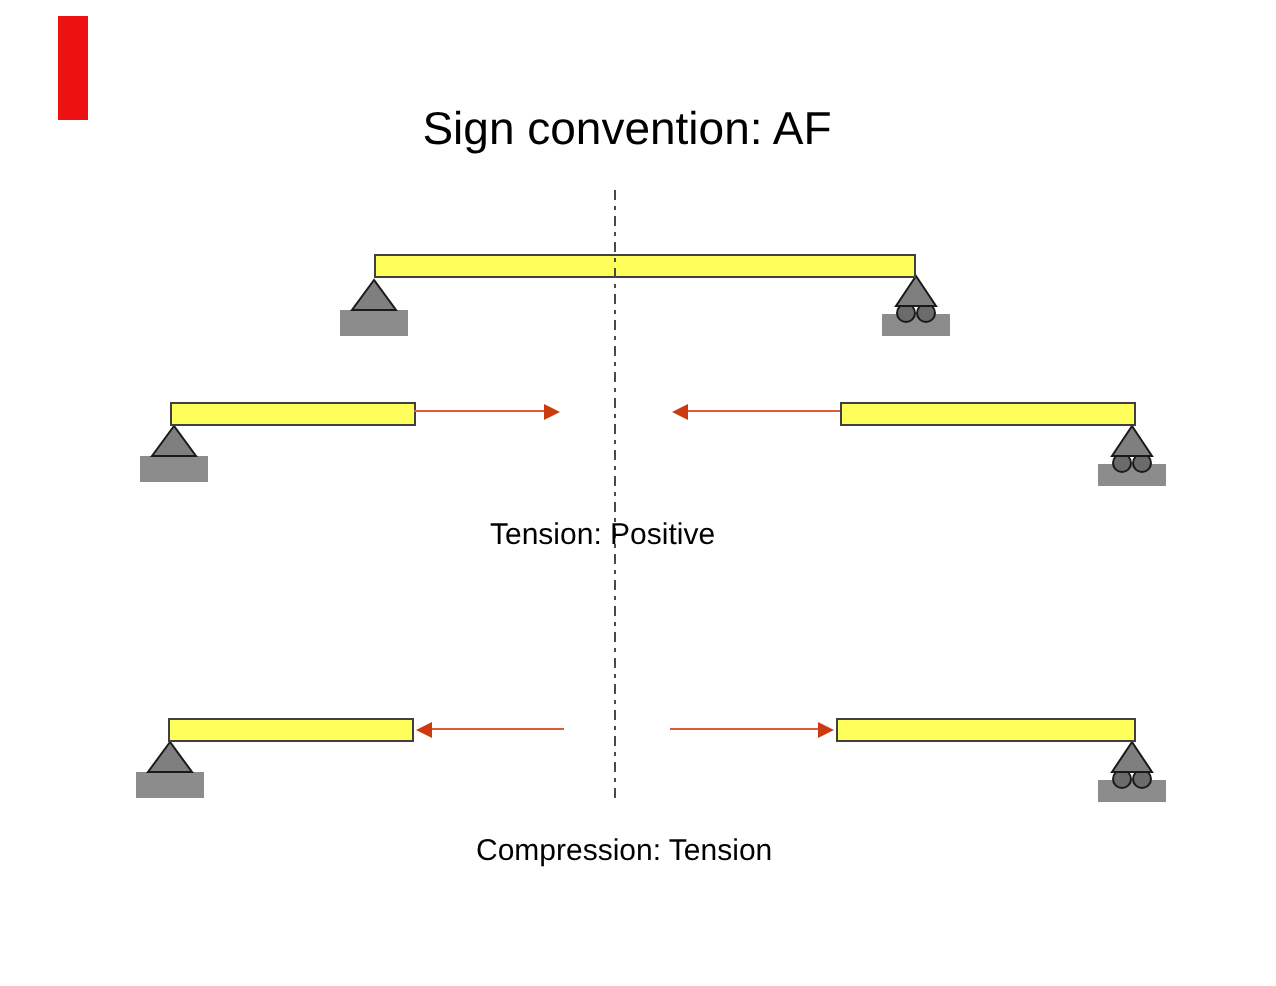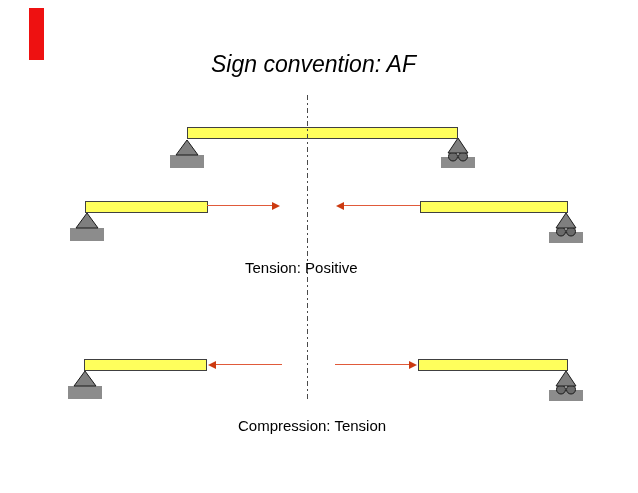--- a/index.html
+++ b/index.html
@@ -3,21 +3,21 @@
 <meta charset="utf-8">
 <style>
   html,body{margin:0;padding:0;background:#fff;}
   .slide{
     position:relative;width:638px;height:493px;background:var(--background,#fff);
     font-family:"Liberation Sans","DejaVu Sans",sans-serif;overflow:hidden;
   }
   .red-bar{position:absolute;left:29px;top:8px;width:15px;height:52px;background:var(--accent-bar,#ee1111);}
   .title{
     position:absolute;left:0;top:51px;width:627px;margin:0;text-align:center;
-    font-size:23px;font-weight:400;color:var(--title-text,#000);letter-spacing:0;font-style:italic;
+    font-size:23px;font-weight:400;color:var(--title-text,#000);letter-spacing:0;
   }
   .centerline{
     position:absolute;left:307px;top:95px;width:1px;height:305px;z-index:5;
     background:repeating-linear-gradient(to bottom,
       var(--centerline,#4a4a4a) 0 5px,transparent 5px 8px,
       var(--centerline,#4a4a4a) 8px 10px,transparent 10px 13px);
   }
   .beam{
     position:absolute;height:10px;background:var(--beam-fill,#ffff5c);
     border:1px solid var(--beam-border,#404040);z-index:3;

